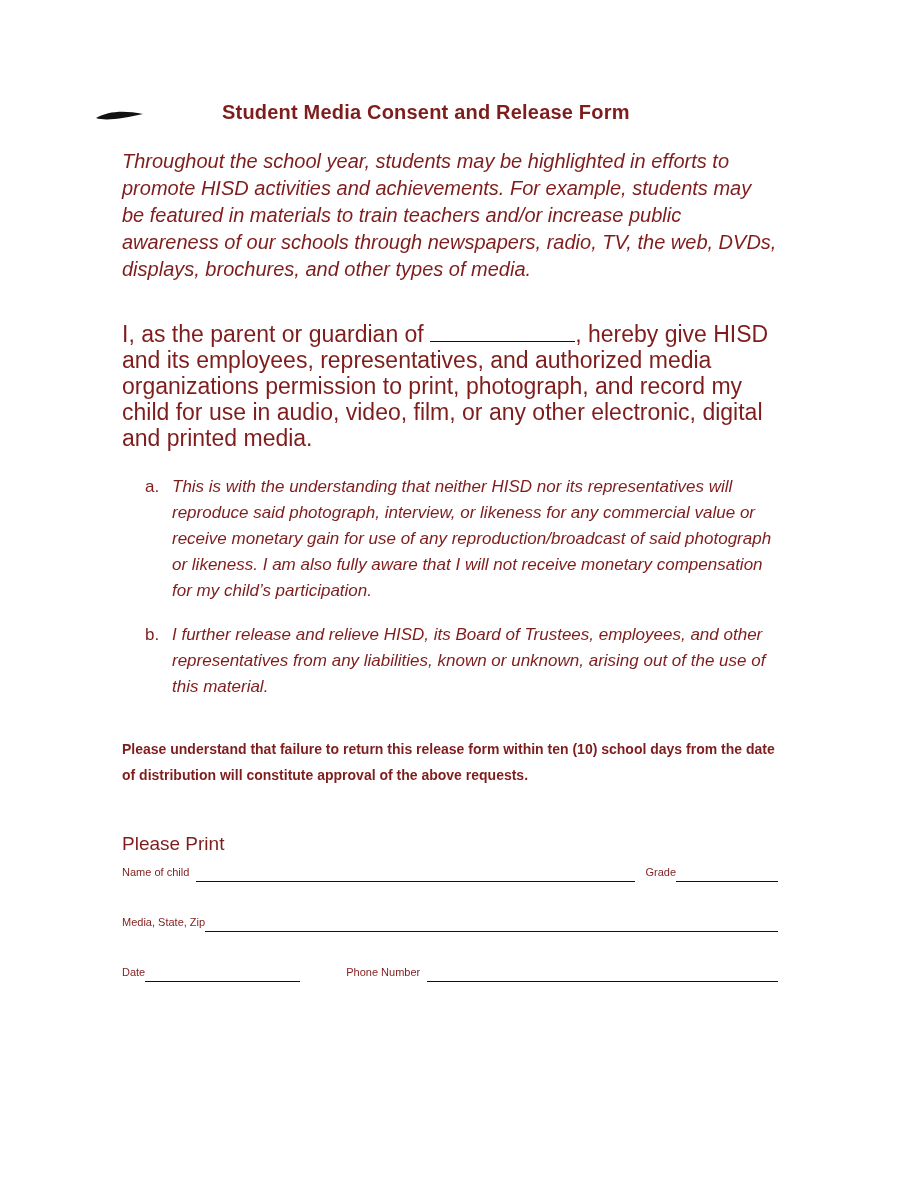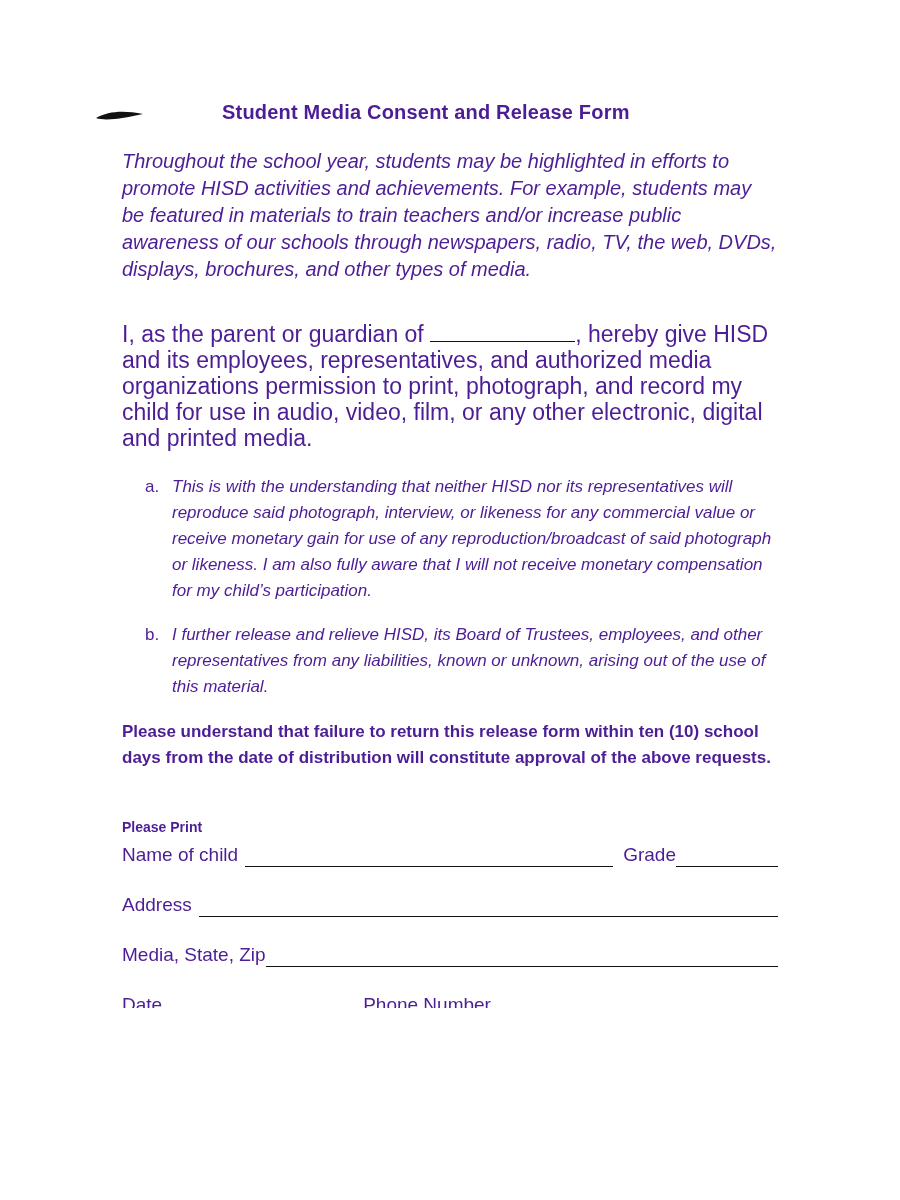--- a/index.html
+++ b/index.html
@@ -6,21 +6,21 @@
     margin: 0;
     padding: 0;
     background: #ffffff;
   }
   .page {
     position: relative;
     width: 900px;
     height: 1008px;
     background: #ffffff;
     font-family: "Liberation Sans", sans-serif;
-    color: #4c1d95;
+    color: #7f1d1d;
     overflow: hidden;
   }
   .content {
     position: absolute;
     left: 122px;
     right: 122px;
     top: 0;
   }
   .title-row {
     position: relative;
@@ -74,38 +74,38 @@
     font-style: italic;
   }
   .item-a { margin-top: 22px; }
   .item-b { margin-top: 18px; }
   .certify {
     margin-top: 27px;
     font-size: 17px;
     line-height: 26px;
   }
   .warning {
-    margin-top: 19px;
-    font-size: 17px;
+    margin-top: 36px;
+    font-size: 14px;
     font-weight: bold;
     line-height: 26px;
   }
   .form-section {
     margin-top: 46px;
   }
   .form-heading {
-    font-size: 14px;
-    font-weight: bold;
+    font-size: 19px;
+    font-weight: normal;
     line-height: 20px;
     margin: 0;
   }
   .form-row {
     display: flex;
-    align-items: center;
-    font-size: 19px;
+    align-items: flex-start;
+    font-size: 11px;
     line-height: 26px;
     margin-top: 0;
     margin-bottom: 24px;
   }
   .form-row:first-of-type { margin-top: 5px; }
   .form-row .lbl {
     flex: 0 0 auto;
     white-space: nowrap;
   }
   .blank {
@@ -152,24 +152,20 @@
     <div class="form-section">
       <p class="form-heading">Please Print</p>
 
       <div class="form-row">
         <span class="lbl">Name of child</span>
         <span class="blank gap-left"></span>
         <span class="lbl second" style="margin-left:10px;">Grade</span>
         <span class="blank grade-blank"></span>
       </div>
 
-      <div class="form-row">
-        <span class="lbl">Address</span>
-        <span class="blank gap-left"></span>
-      </div>
 
       <div class="form-row">
         <span class="lbl">Media, State, Zip</span>
         <span class="blank"></span>
       </div>
 
       <div class="form-row">
         <span class="lbl">Date</span>
         <span class="blank date-blank"></span>
         <span class="lbl second">Phone Number</span>

